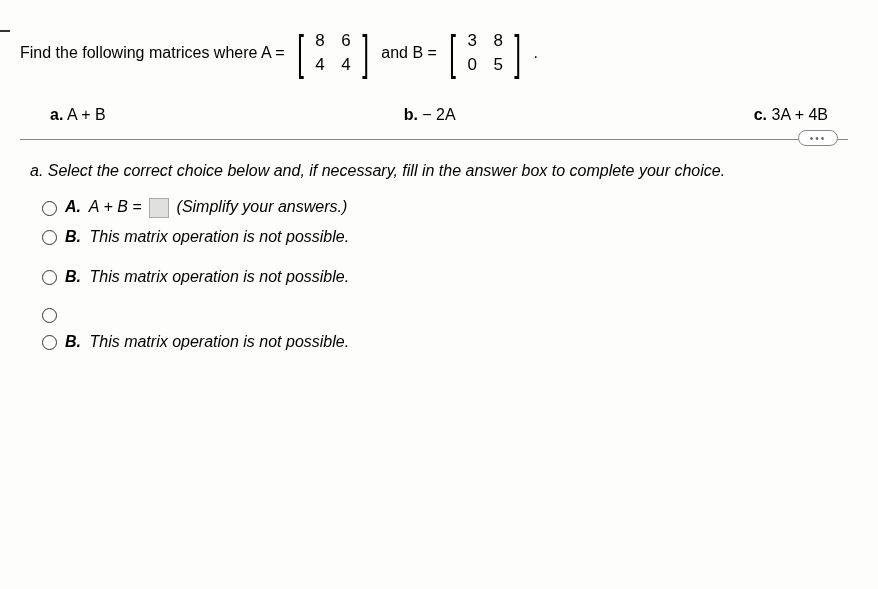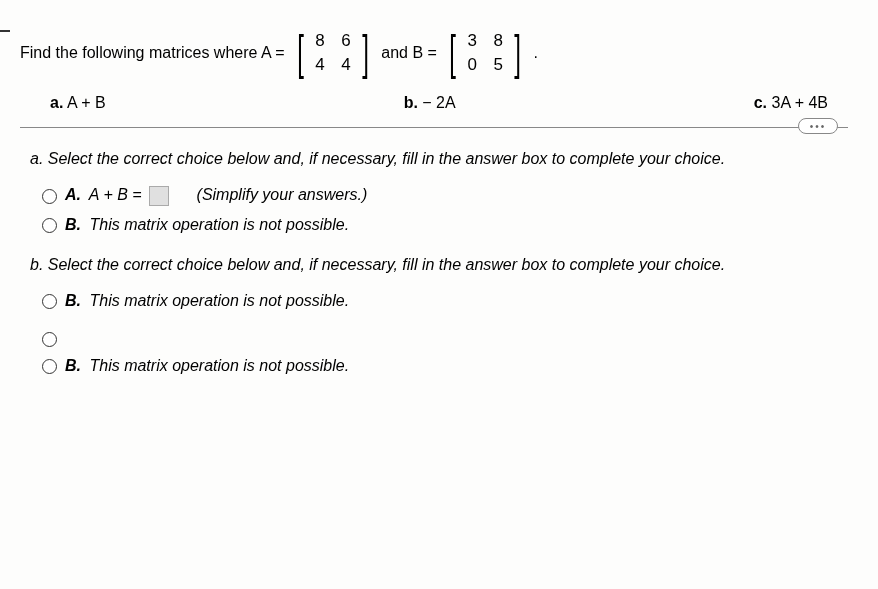--- a/index.html
+++ b/index.html
@@ -15,21 +15,21 @@
       overflow: hidden;
     }
     .container {
       padding: 10px 30px 10px 20px;
     }
     .problem-statement {
       display: flex;
       align-items: center;
       flex-wrap: wrap;
       gap: 5px;
-      margin-bottom: 8px;
+      margin-bottom: 20px;
       padding-top: 15px;
     }
     .matrix {
       display: inline-flex;
       align-items: center;
       margin: 0 4px;
     }
     .bracket-left, .bracket-right {
       font-size: 48px;
       line-height: 40px;
@@ -108,21 +108,21 @@
     .answer-box {
       display: inline-block;
       width: 20px;
       height: 20px;
       background: #e0e0e0;
       border: 1px solid #aaa;
       vertical-align: middle;
       margin: 0 3px;
     }
     .hint {
-      margin-left: 20px;
+      margin-left: 0;
     }
     .tick {
       position: absolute;
       left: 0;
       top: 30px;
       width: 10px;
       height: 2px;
       background: #333;
     }
     .page {
@@ -194,21 +194,20 @@
       <div class="choice">
         <div class="radio"></div>
         <div>
           <span class="choice-letter">B.</span>
           <span>This matrix operation is not possible.</span>
         </div>
       </div>
     </div>
 
     <div class="question-block">
-      <div class="instruction">b. Select the correct choice below and, if necessary, fill in the answer box to complete your choice.</div>
       <div class="choice">
         <div class="radio"></div>
         <div>
           <span class="choice-letter">B.</span>
           <span>This matrix operation is not possible.</span>
         </div>
       </div>
     </div>
 
     <div class="question-block">

